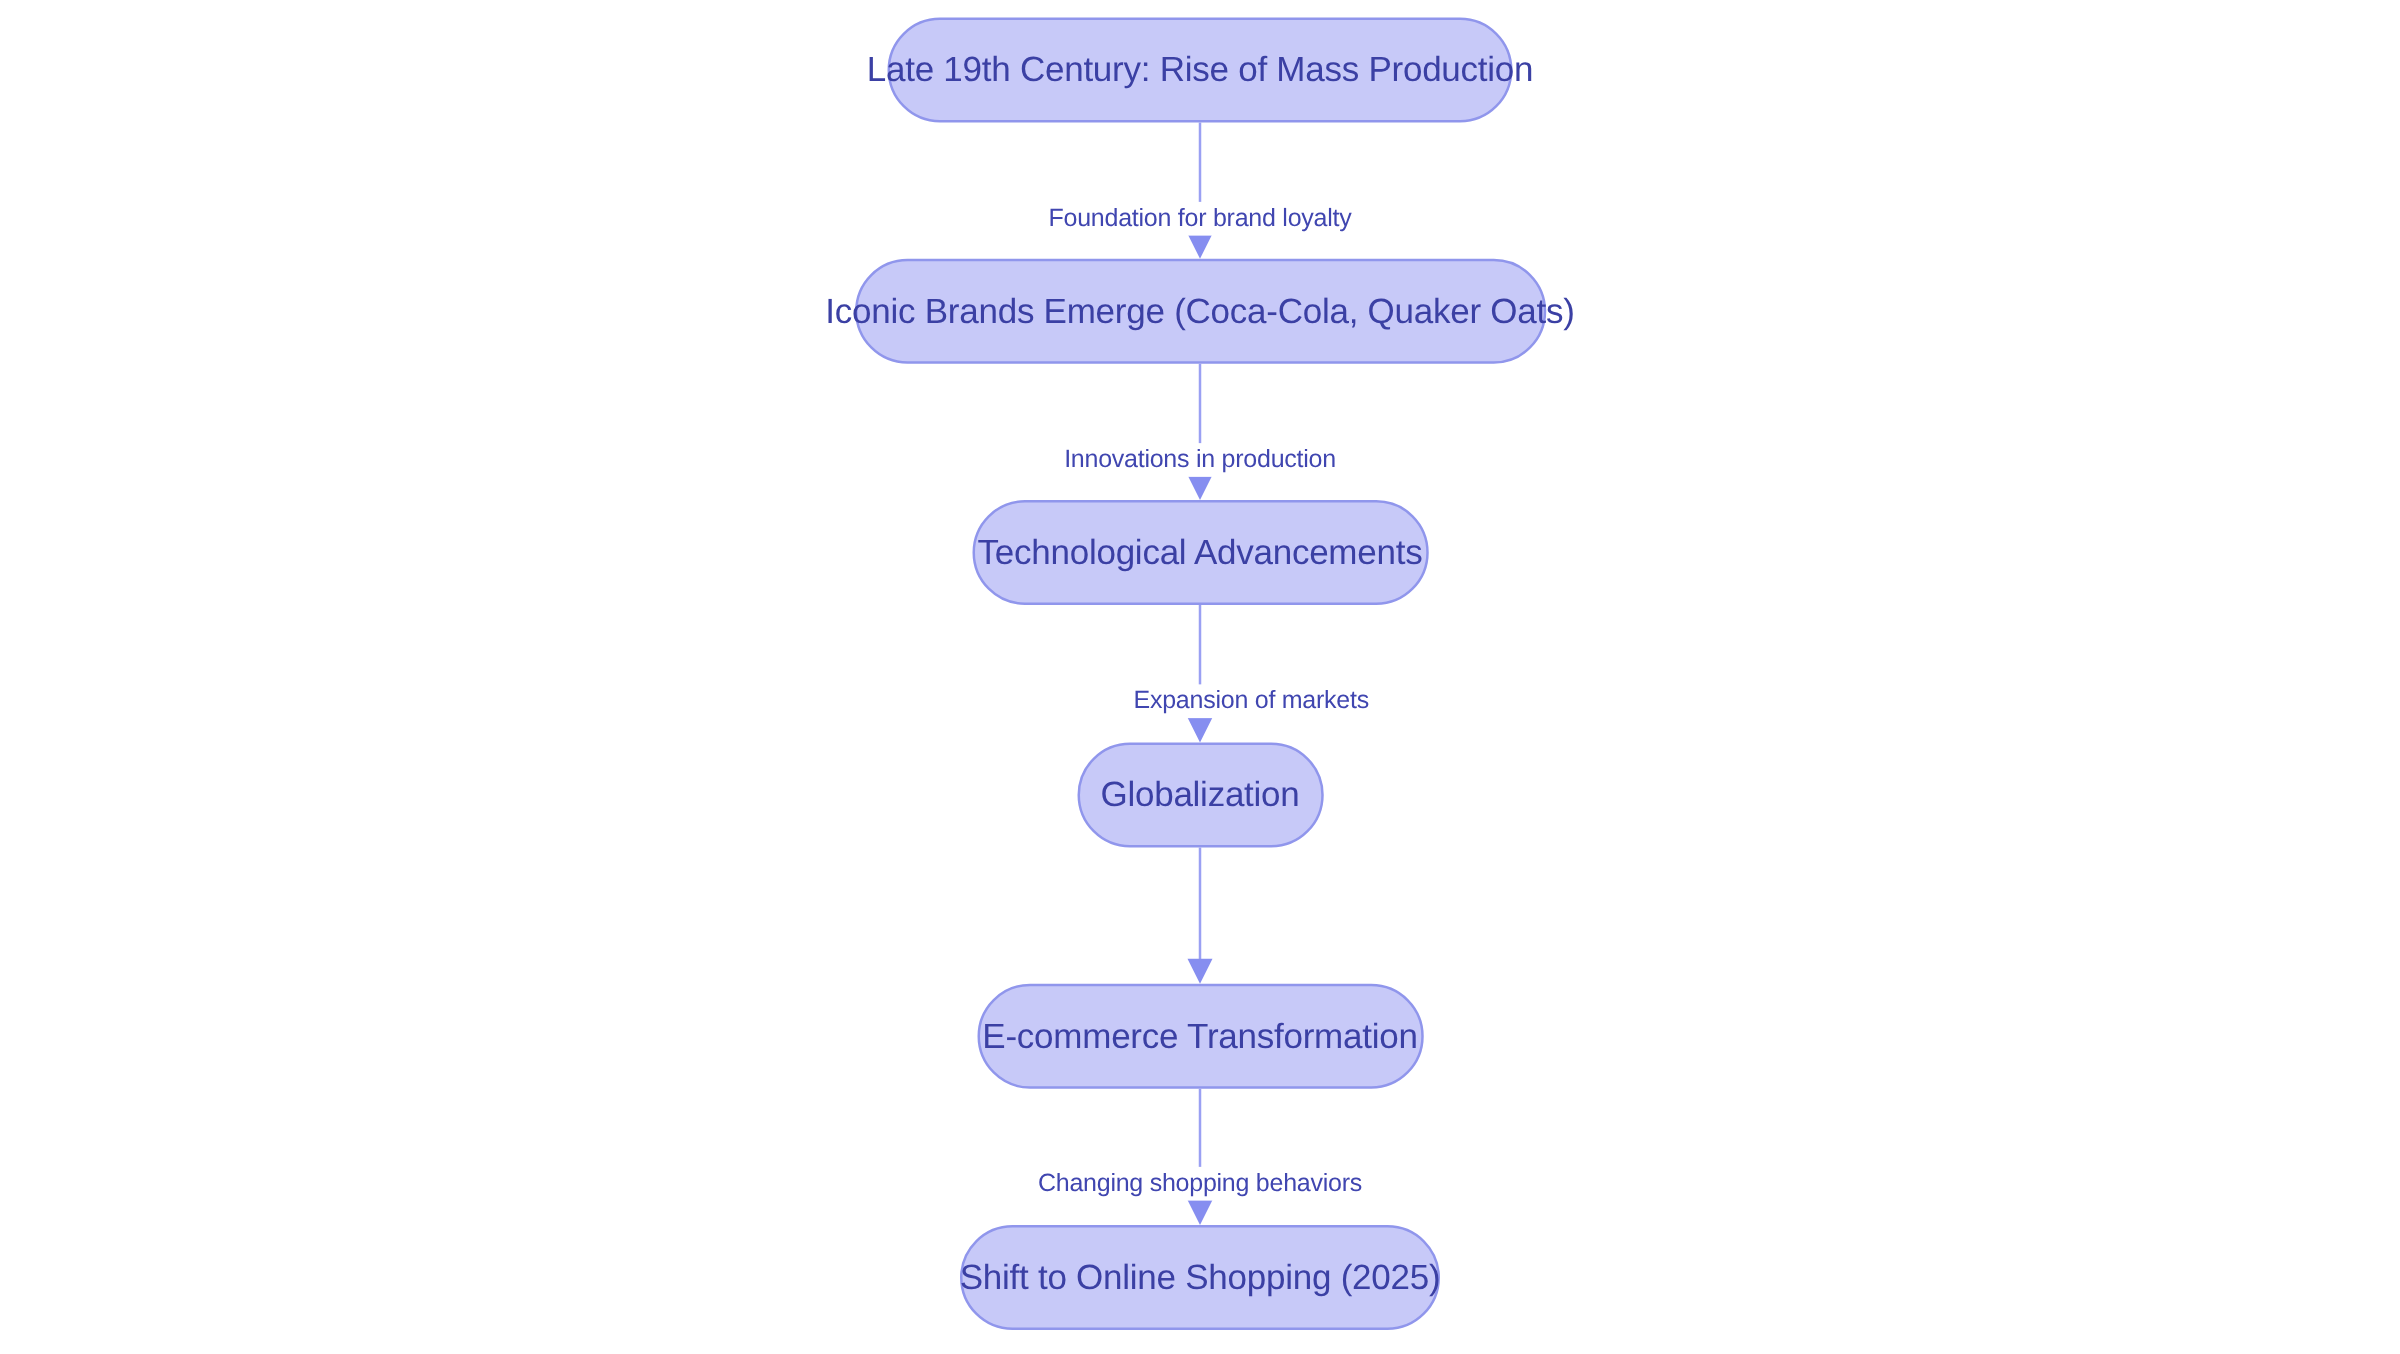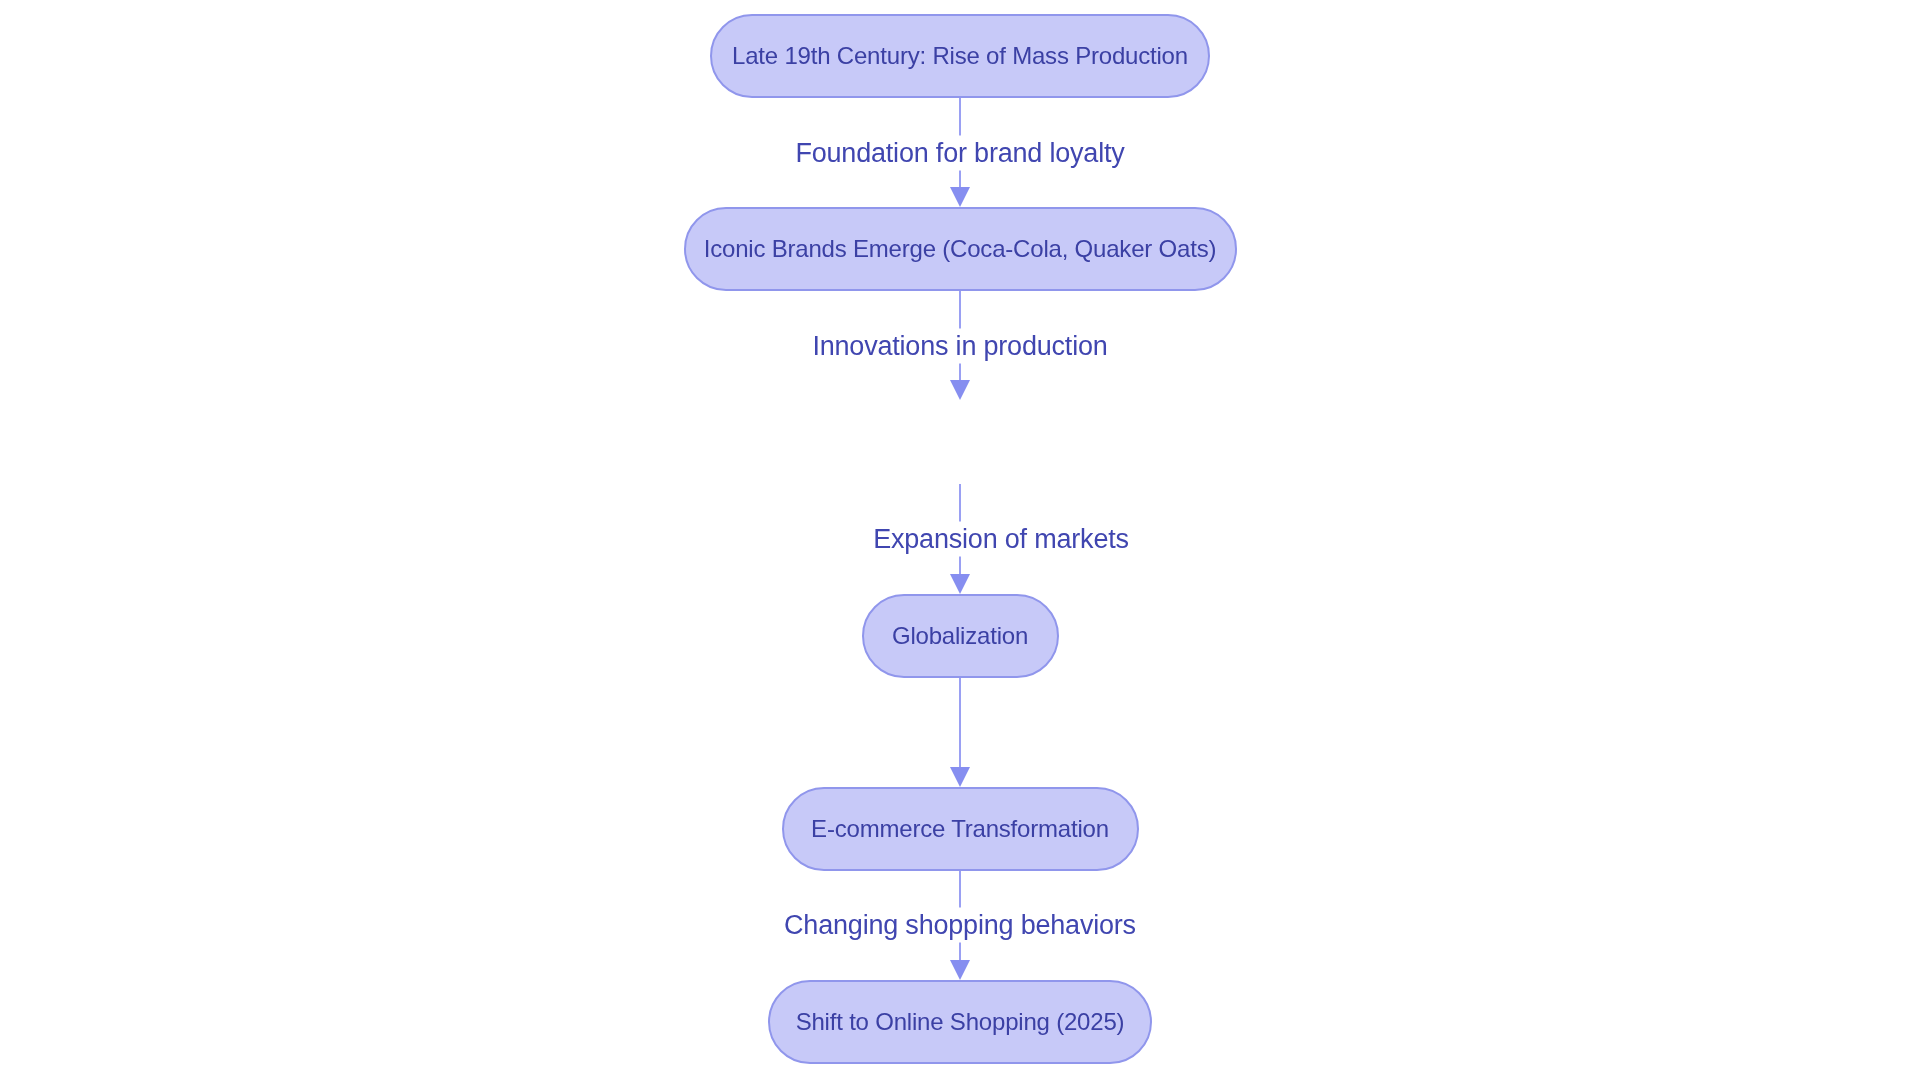--- a/index.html
+++ b/index.html
@@ -19,21 +19,21 @@
     position: absolute;
     height: 84px;
     box-sizing: border-box;
     background: var(--node-fill, #c7c9f8);
     border: 2px solid var(--node-border, #9096ec);
     border-radius: 42px;
     display: flex;
     align-items: center;
     justify-content: center;
     color: var(--node-text, #3b40a4);
-    font-size: 24px;
+    font-size: 28px;
     letter-spacing: -0.2px;
     white-space: nowrap;
   }
   .edge-line {
     position: absolute;
     width: 2.5px;
     background: var(--edge-line, #9aa0f3);
   }
   .edge-arrowhead {
     position: absolute;
@@ -41,42 +41,46 @@
     height: 0;
     border-left: 10px solid transparent;
     border-right: 10px solid transparent;
     border-top: 20px solid var(--arrowhead, #868ef0);
   }
   .edge-label {
     position: absolute;
     transform: translate(-50%, -50%);
     background: var(--bg, #ffffff);
     color: var(--edge-label-text, #4046b0);
-    font-size: 27px;
+    font-size: 20px;
     letter-spacing: -0.2px;
     padding: 2px 10px;
     white-space: nowrap;
+    margin-top: 22px;
   }
 </style>
 </head>
 <body>
 
 <div class="canvas">
     <div class="node" style="top: 14px; left: 710px; width: 500px;">
       <span>Late 19th Century: Rise of Mass Production</span>
     </div>
     <div class="edge-line" style="left: 958.75px; top: 98px; height: 93.2px;"></div>
     <div class="edge-arrowhead" style="left: 950px; top: 187.2px;"></div>
     <div class="edge-label" style="left: 960px; top: 152.6px;">Foundation for brand loyalty</div>
     <div class="node" style="top: 207.2px; left: 683.5px; width: 553px;">
       <span>Iconic Brands Emerge (Coca-Cola, Quaker Oats)</span>
     </div>
     <div class="edge-line" style="left: 958.75px; top: 291.2px; height: 93.2px;"></div>
     <div class="edge-arrowhead" style="left: 950px; top: 380.4px;"></div>
     <div class="edge-label" style="left: 960px; top: 345.8px;">Innovations in production</div>
+    <div class="node" style="top: 400.4px; left: 777.5px; width: 365px;">
+      <span>Technological Advancements</span>
+    </div>
     <div class="edge-line" style="left: 958.75px; top: 484.4px; height: 93.2px;"></div>
     <div class="edge-arrowhead" style="left: 950px; top: 573.6px;"></div>
     <div class="edge-label" style="left: 1001px; top: 539px;">Expansion of markets</div>
     <div class="node" style="top: 593.6px; left: 861.5px; width: 197px; align-items: center;">
       <span>Globalization</span>
     </div>
     <div class="edge-line" style="left: 958.75px; top: 677.6px; height: 93.2px;"></div>
     <div class="edge-arrowhead" style="left: 950px; top: 766.8px;"></div>
     <div class="node" style="top: 786.8px; left: 781.5px; width: 357px;">
       <span>E-commerce Transformation</span>

